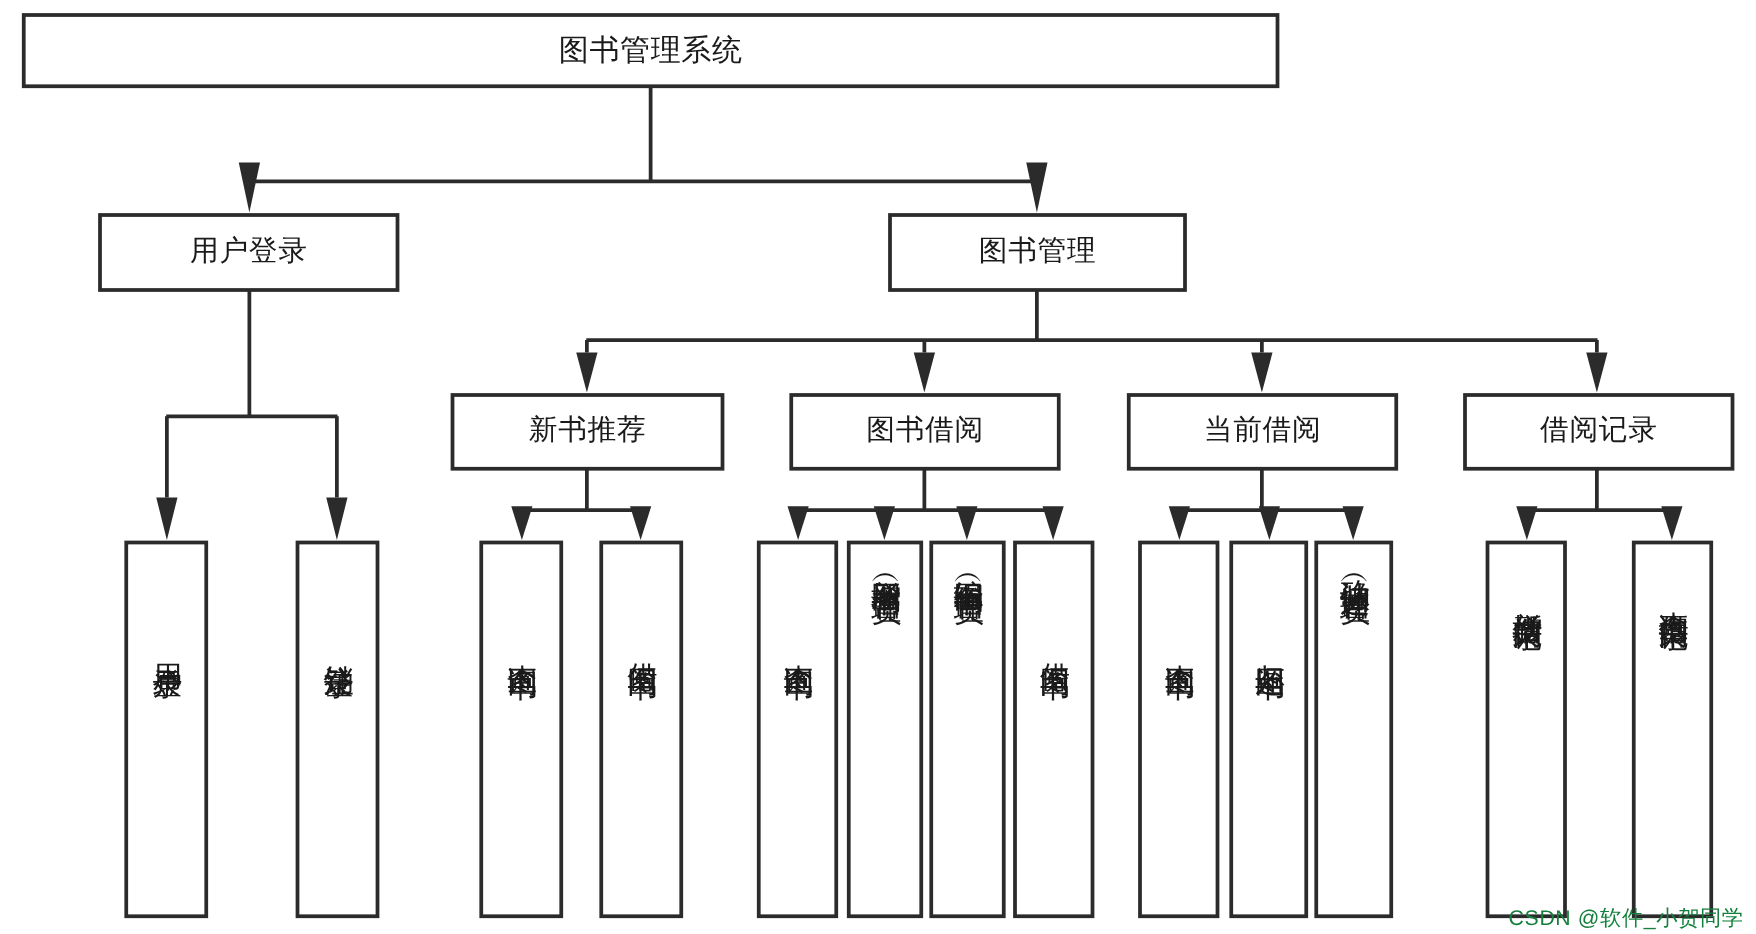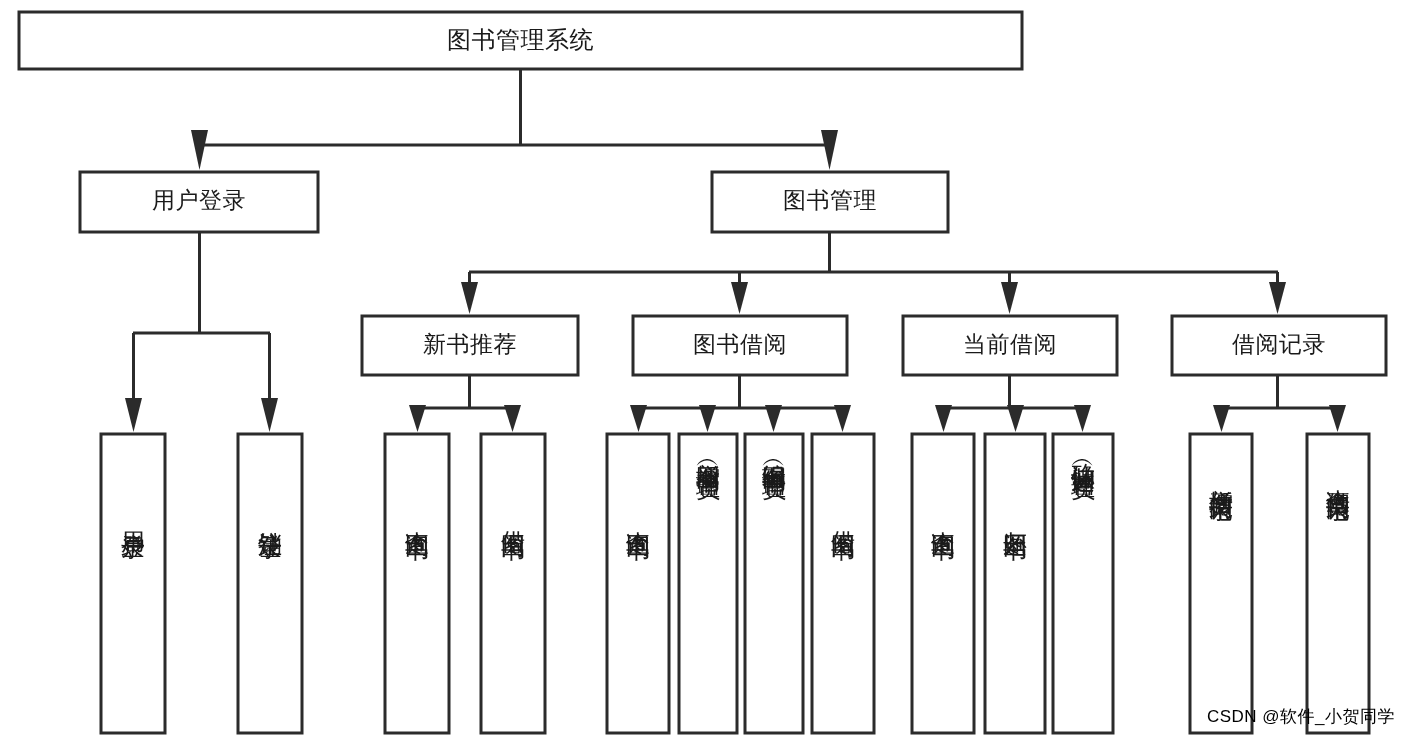--- a/index.html
+++ b/index.html
@@ -69,24 +69,24 @@
     line-height: 1.0;
     letter-spacing: 2px;
     white-space: nowrap;
     text-align: center;
     pointer-events: none;
     transform: translateX(-50%);
   }
   .watermark {
     position: absolute;
     right: 10px;
-    bottom: 19px;
+    bottom: 1px;
     font-family: "Liberation Sans", "DejaVu Sans", sans-serif;
     font-size: 17px;
-    color: #000000;
+    color: #15803d;
     letter-spacing: 0.5px;
     white-space: nowrap;
   }
 </style>
 </head>
 <body>
 
 <div id="diagram-root">
 
   <svg class="flow" viewBox="0 0 1405 747" xmlns="http://www.w3.org/2000/svg">

